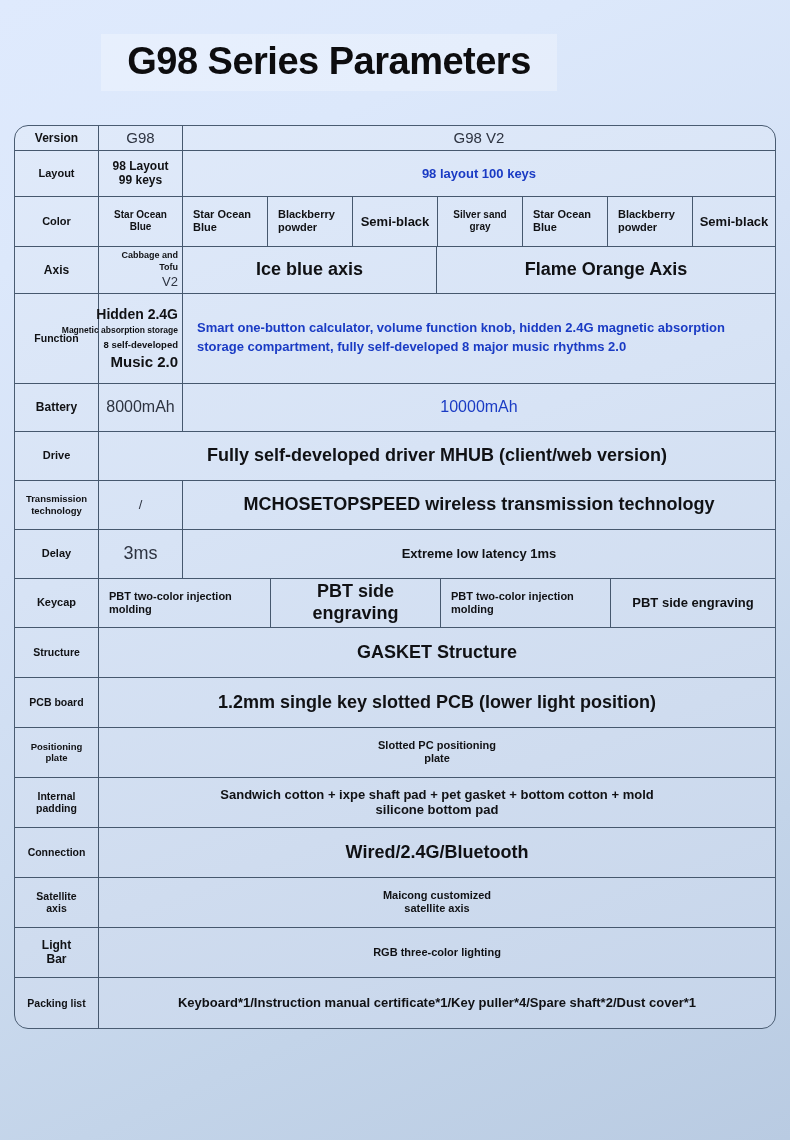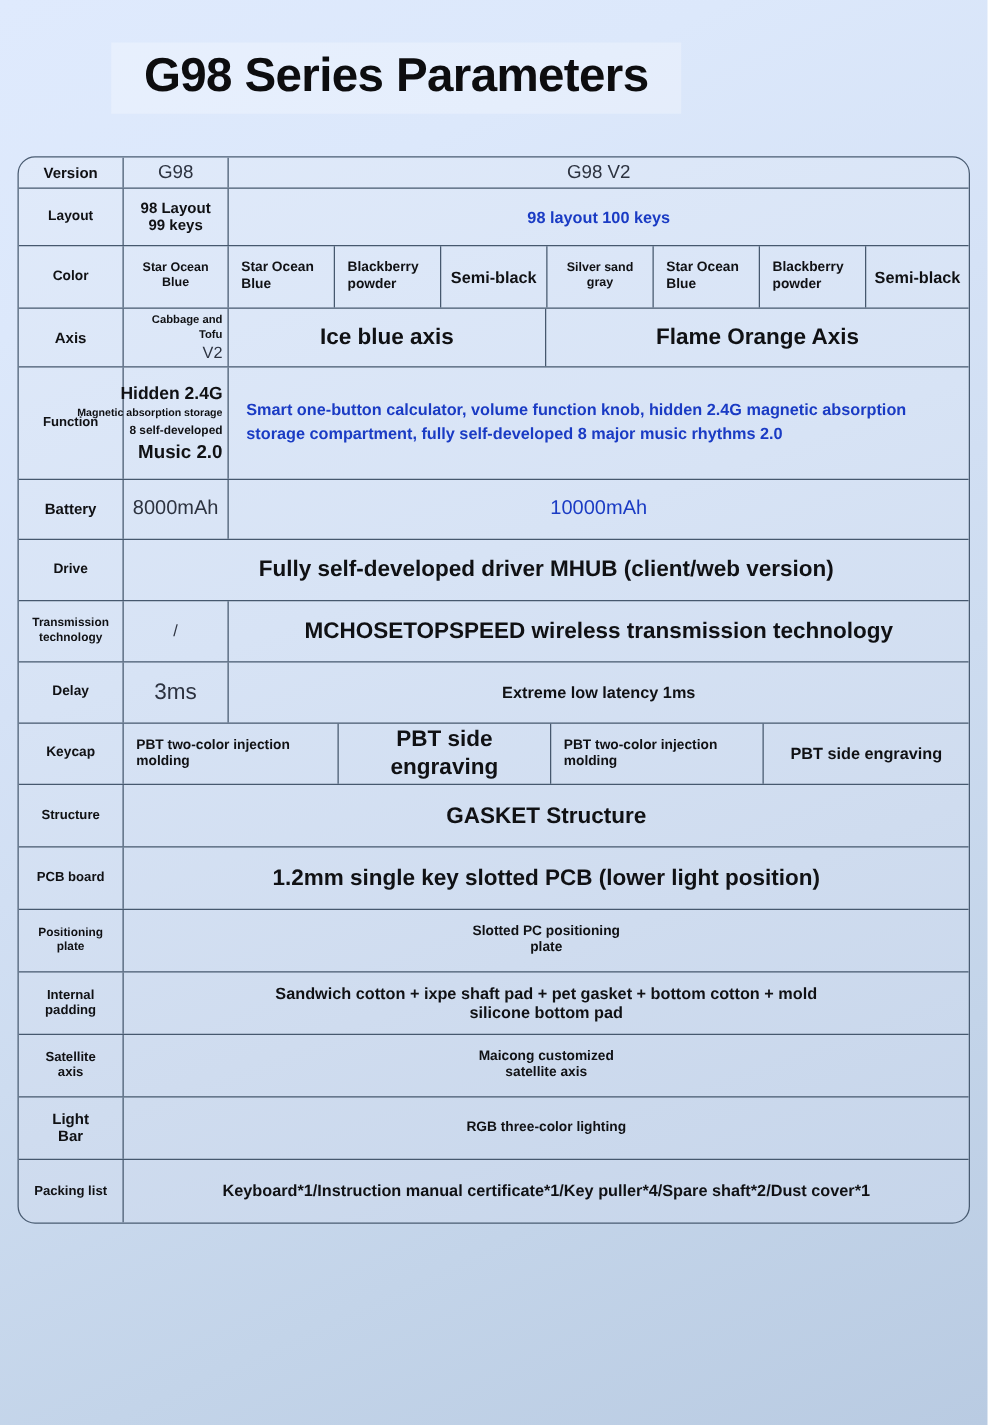--- a/index.html
+++ b/index.html
@@ -18,21 +18,21 @@
         #cddcf0 58%,
         #c3d4e9 78%,
         #b9cbe2 100%);
     position: relative;
     overflow: hidden;
   }
 
   
   #title-wrap {
     position: absolute;
-    left: 0;
+    left: 12px;
     top: 34px;
     width: 634px;
     text-align: center;
   }
   #title-plate {
     display: inline-block;
     padding: 6px 26px 8px 26px;
     background: rgba(255,255,255,0.28);
   }
   #page-title {
@@ -243,20 +243,24 @@
 plate</div>
   </div>
 
   <div class="row" style="height:50px">
     <div class="cell lbl sm multi">Internal
 padding</div>
     <div class="cell rest f13 b multi">Sandwich cotton + ixpe shaft pad + pet gasket + bottom cotton + mold
 silicone bottom pad</div>
   </div>
 
+  <div class="row" style="height:50px">
+    <div class="cell lbl sm">Connection</div>
+    <div class="cell rest f14 b">Wired/2.4G/Bluetooth</div>
+  </div>
 
   <div class="row" style="height:50px">
     <div class="cell lbl sm multi">Satellite
 axis</div>
     <div class="cell rest f11 b multi">Maicong customized
 satellite axis</div>
   </div>
 
   <div class="row" style="height:50px">
     <div class="cell lbl mid multi">Light

